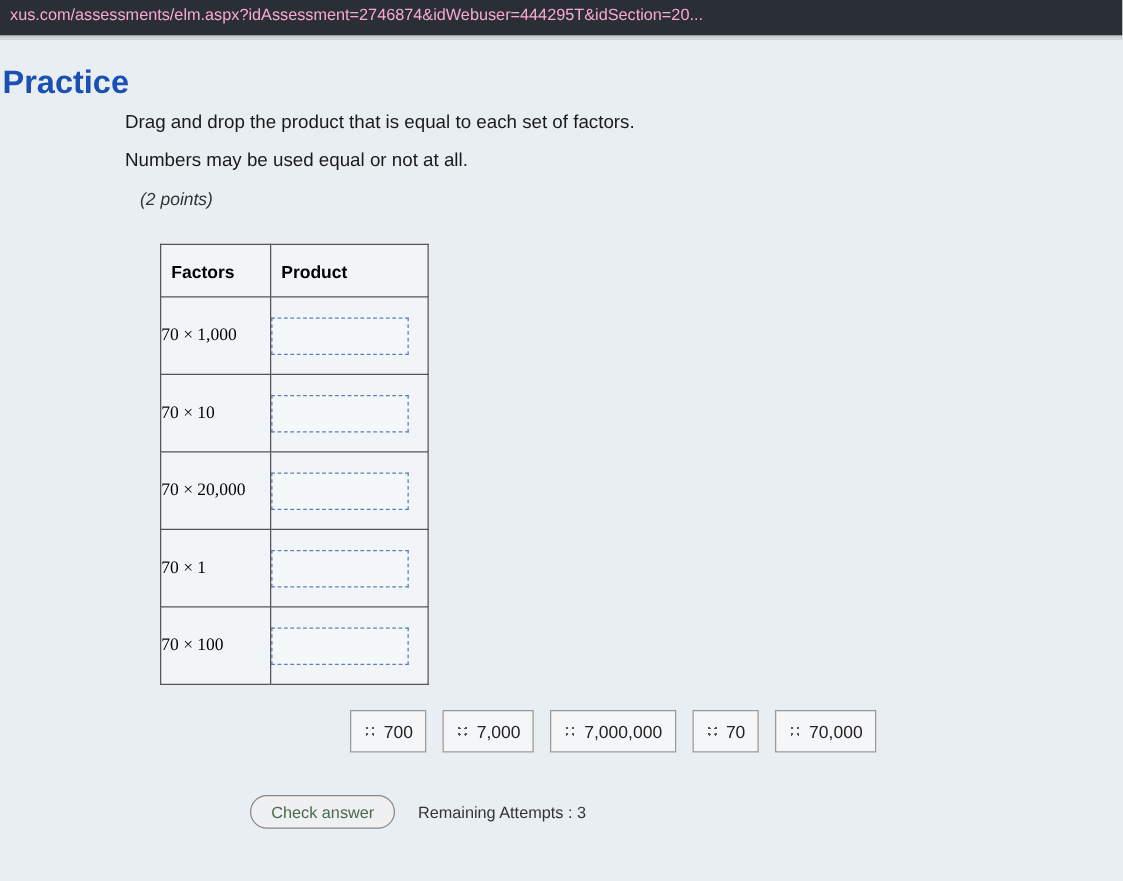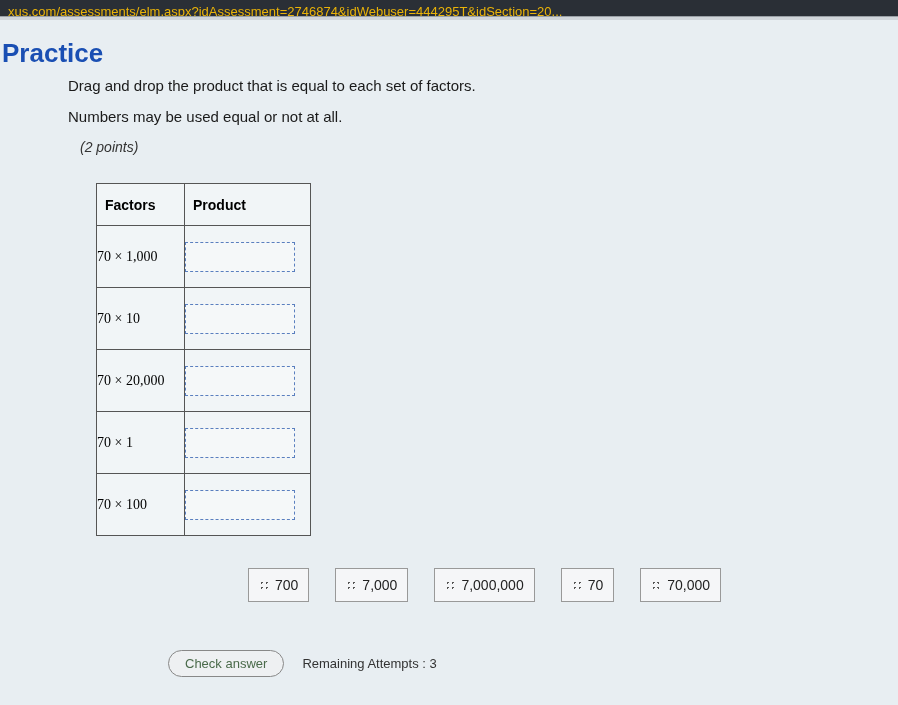--- a/index.html
+++ b/index.html
@@ -5,44 +5,44 @@
   * { box-sizing: border-box; margin: 0; padding: 0; }
   body {
     font-family: Arial, Helvetica, sans-serif;
     background: #e8eef2;
     width: 898px;
     height: 705px;
     overflow: hidden;
   }
   .url-bar {
     background: #2a2f36;
-    color: #eab308;
+    color: #f9a8d4;
     font-size: 13px;
     padding: 4px 8px;
-    height: 16px;
+    height: 28px;
     white-space: nowrap;
     overflow: hidden;
   }
   .top-divider {
     height: 4px;
     background: #d0d5da;
     border-top: 1px solid #9aa0a6;
   }
   .page {
     padding: 18px 0 0 0;
   }
   .practice-header {
     color: #1a4fb3;
     font-weight: bold;
     font-size: 26px;
     padding-left: 2px;
     margin-bottom: 8px;
   }
   .content {
-    padding-left: 68px;
+    padding-left: 100px;
   }
   .instruction {
     font-size: 15px;
     color: #1a1a1a;
     margin-bottom: 14px;
   }
   .points {
     font-style: italic;
     font-size: 14px;
     color: #333;
@@ -79,24 +79,24 @@
     width: 126px;
     padding: 6px 8px;
   }
   .dropzone {
     border: 1px dashed #5a7fbf;
     height: 30px;
     width: 110px;
     background: rgba(255,255,255,0.3);
   }
   .tiles-row {
-    margin-top: 32px;
+    margin-top: 20px;
     margin-left: 180px;
     display: flex;
-    gap: 26px;
+    gap: 13px;
   }
   .tile {
     border: 1px solid #999;
     background: #f5f6f8;
     padding: 8px 10px;
     font-size: 14px;
     color: #222;
     display: flex;
     align-items: center;
     gap: 6px;
@@ -115,21 +115,21 @@
     background-image:
       radial-gradient(#555 1px, transparent 1px),
       radial-gradient(#555 1px, transparent 1px),
       radial-gradient(#555 1px, transparent 1px),
       radial-gradient(#555 1px, transparent 1px);
     background-size: 5px 5px;
     background-position: 0 0, 5px 0, 0 5px, 5px 5px;
     background-repeat: no-repeat;
   }
   .footer-row {
-    margin-top: 48px;
+    margin-top: 34px;
     padding-left: 100px;
     display: flex;
     align-items: center;
     gap: 18px;
   }
   .check-btn {
     border: 1px solid #888;
     border-radius: 14px;
     background: #eef0f2;
     color: #4a6a4a;

